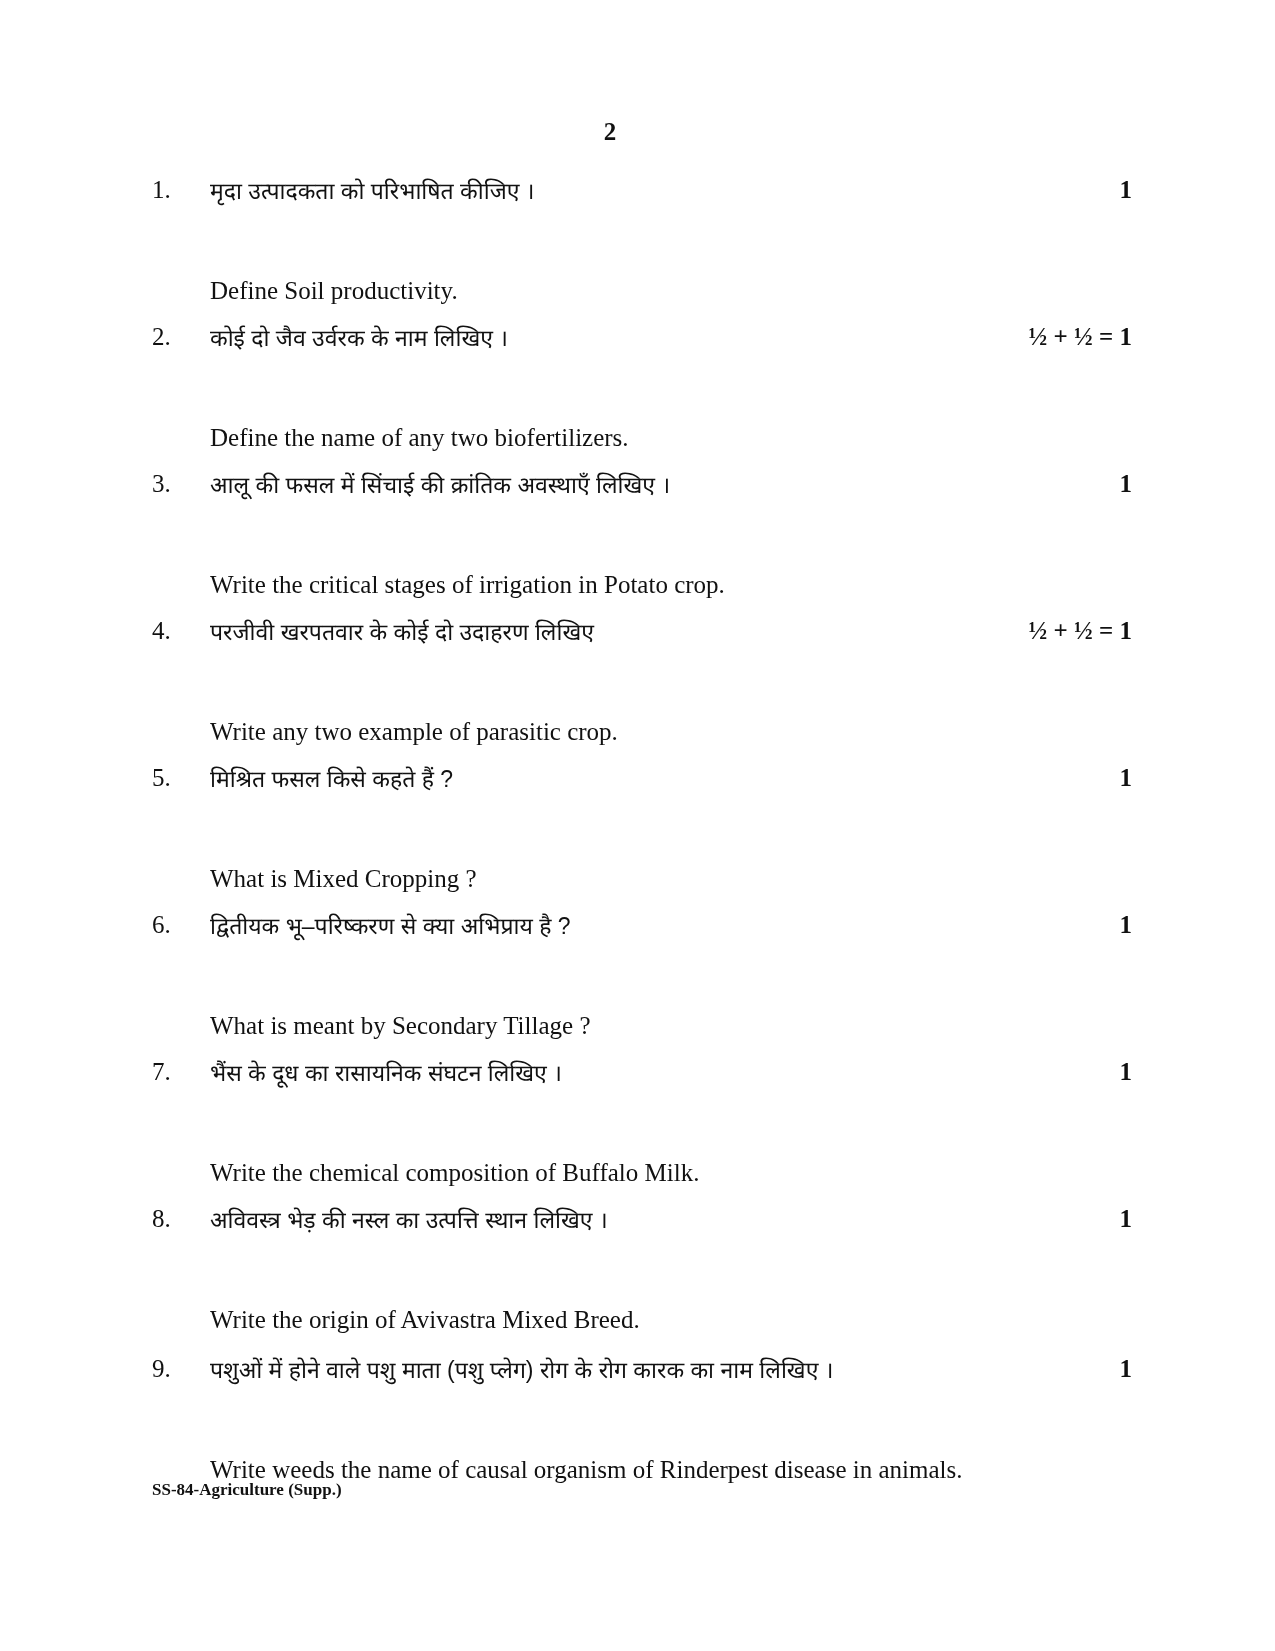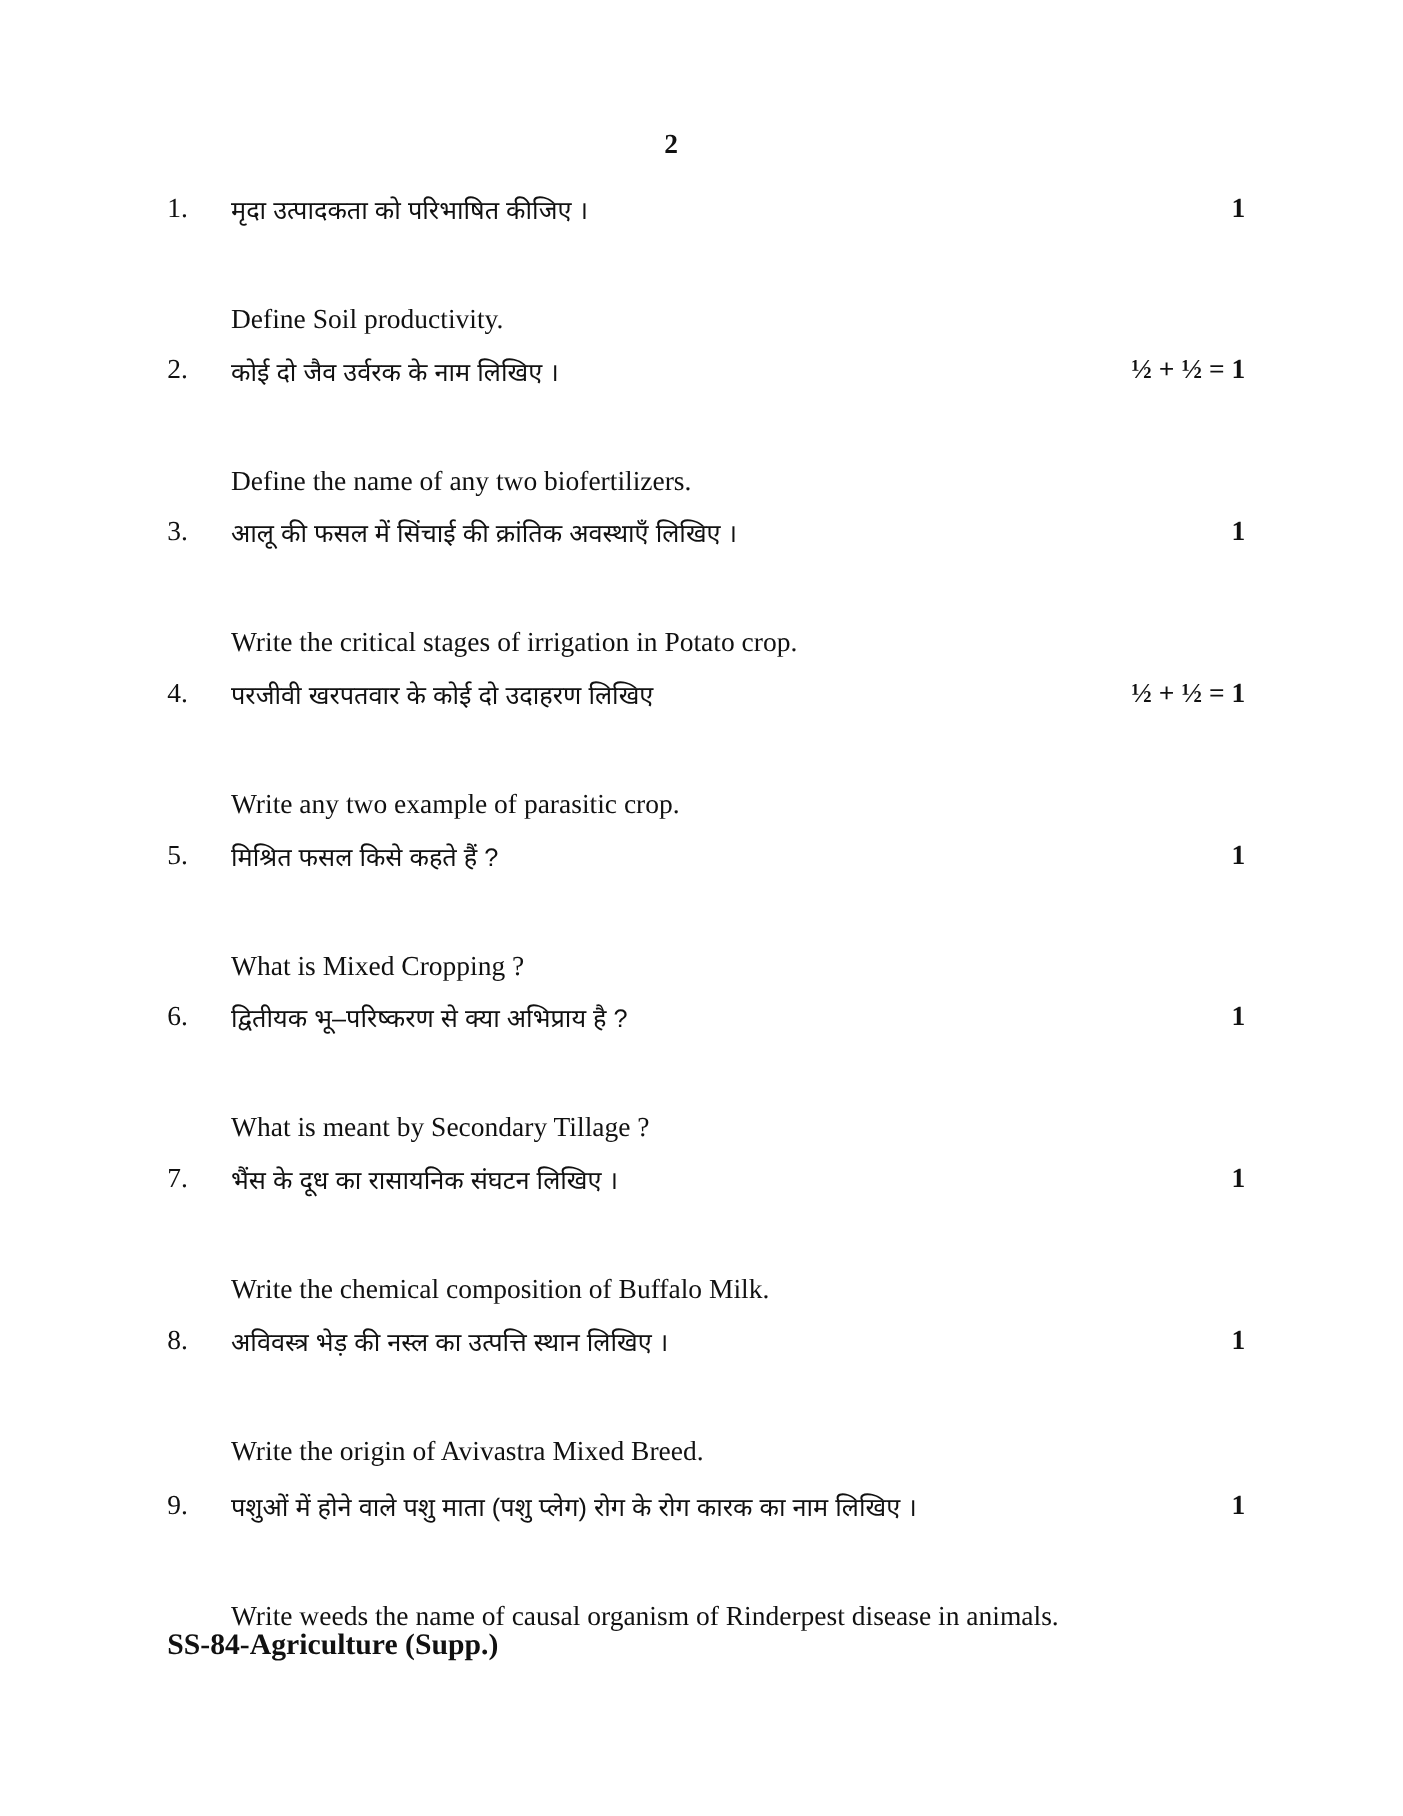--- a/index.html
+++ b/index.html
@@ -10,21 +10,21 @@
     .page-number {
       position: absolute; top: 118px; left: 0; width: 1220px; text-align: center;
       font-weight: bold; font-size: 25px;
     }
     .question { position: absolute; left: 152px; width: 980px; }
     .q-num { position: absolute; left: 0; top: 0; font-size: 25px; }
     .q-hindi { position: absolute; left: 58px; top: -2px; font-size: 25px; font-family: Liberation Sans, sans-serif; font-size: 23px; }
     .q-english { position: absolute; left: 58px; top: 53px; font-size: 25px; white-space: nowrap; margin-top: 48px; }
     .q-marks { position: absolute; right: 0; top: 0; font-weight: bold; font-size: 25px; white-space: nowrap; }
     .footer {
-      position: absolute; left: 152px; top: 1480px; font-weight: bold; font-size: 27px;
+      position: absolute; left: 152px; top: 1480px; font-weight: bold; font-size: 17px;
     }
   </style>
 </head>
 <body>
 
 <div class="page-number">2</div>
 
 <div class="question" style="top:176px;">
   <span class="q-num">1.</span>
   <span class="q-hindi">मृदा उत्पादकता को परिभाषित कीजिए ।</span>

